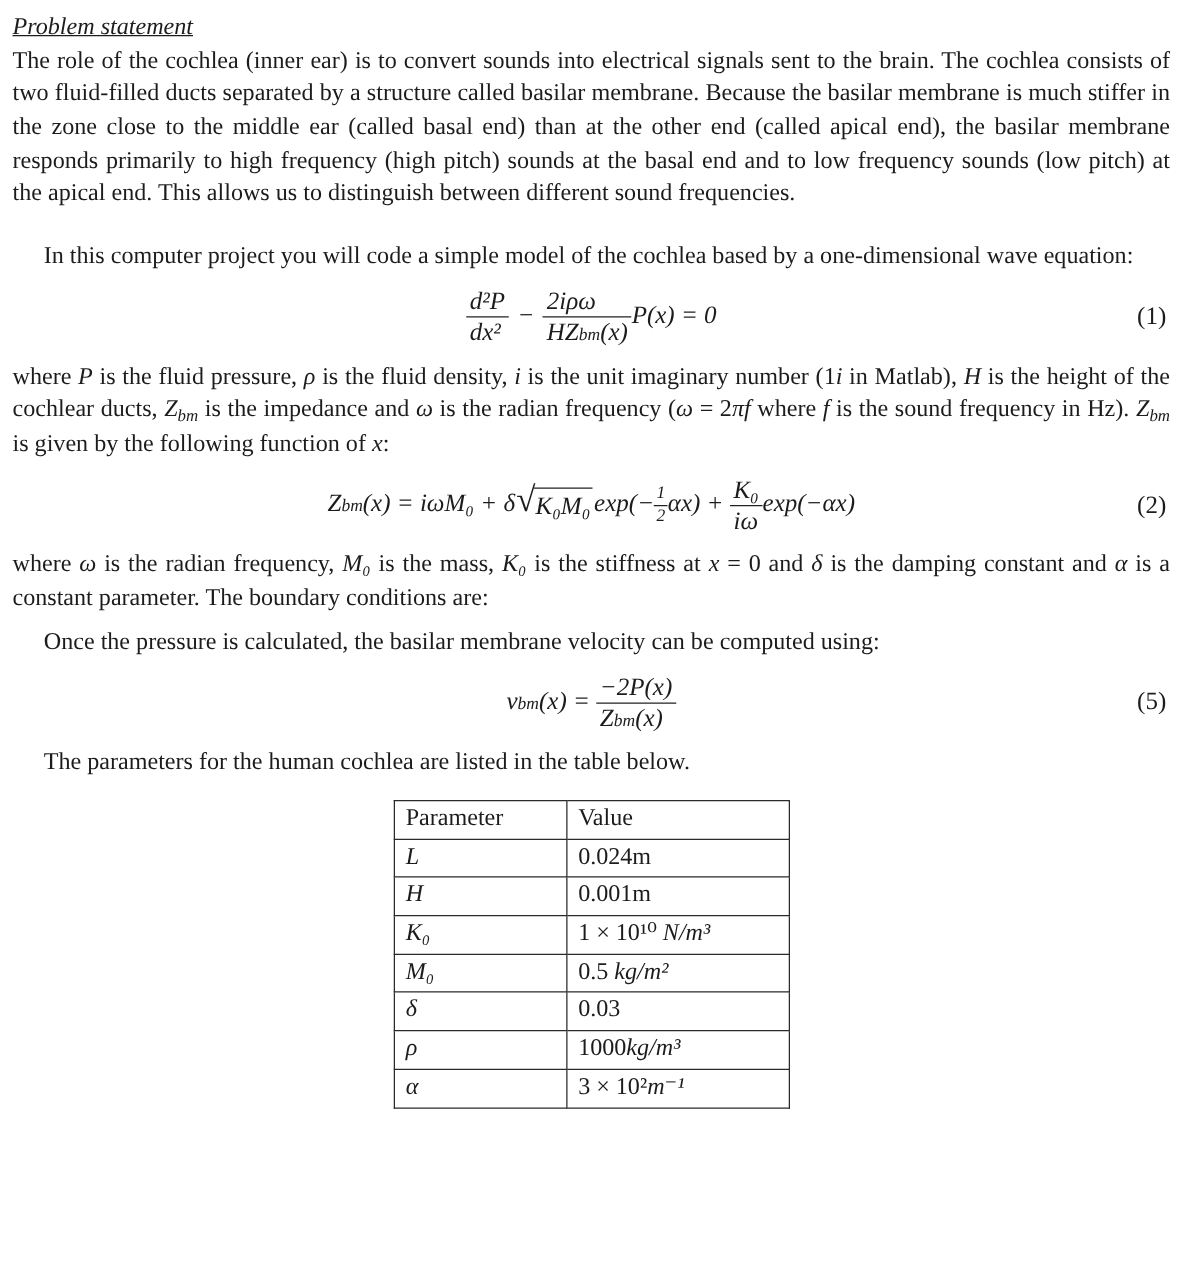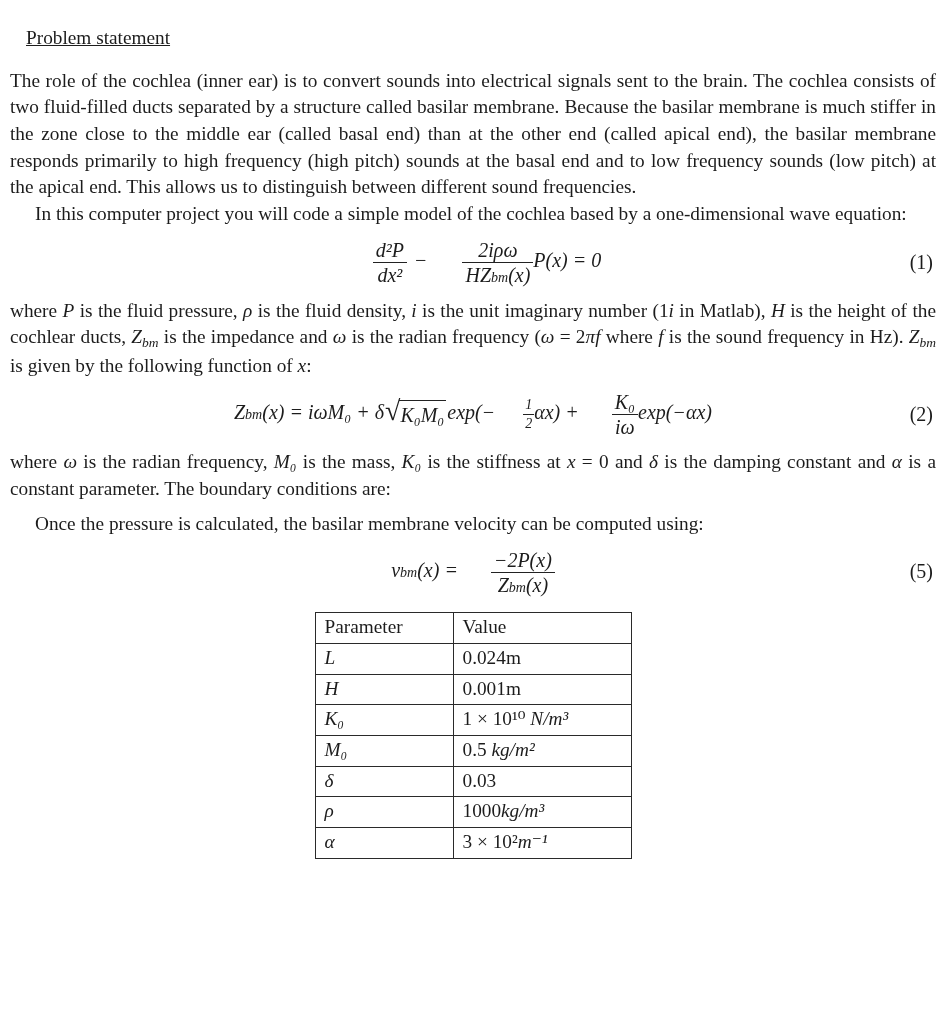--- a/index.html
+++ b/index.html
@@ -2,35 +2,35 @@
 <html><head>
 <meta charset="utf-8">
 <style>
   html, body { margin: 0; padding: 0; background: #ffffff; }
   body {
     width: 949px; height: 1024px; overflow: hidden;
     font-family: "Liberation Serif", "DejaVu Serif", serif;
     font-size: 19.3px; line-height: 1.383; color: #1c1c1c;
   }
   .page { box-sizing: border-box; width: 949px; padding: 9px 13px 0 10px; }
-  .title { margin: 16px; text-decoration: underline; }
+  .title { margin: 0; text-decoration: underline; font-style: italic; }
   p.para { margin: 0; text-align: justify; }
-  p.indent { text-indent: 25px; }
+  p.indent { text-indent: 25px; margin-top: 23px; }
 
   
   .sg-r { font-style: normal; }
   .sg-i { font-style: italic; }
   .sg-s { font-style: italic; font-size: 0.70em; vertical-align: -0.3em; }
 
   
   .eq-row { position: relative; text-align: center; margin: 11px 0; font-size: 20px; }
   .eq-row.tight { margin: 4px 0; }
   .math { font-style: italic; }
   .eq-num { position: absolute; right: 3px; top: 50%; transform: translateY(-50%); font-style: normal; }
-  .frac { display: inline-block; text-align: center; vertical-align: middle; margin-left: 28px; }
+  .frac { display: inline-block; text-align: left; vertical-align: middle; }
   .fn { display: block; line-height: 1.12; padding: 0 3px 1px; }
   .fd { display: block; line-height: 1.12; border-top: 1.3px solid #222; padding: 1px 3px 0; }
   .small-frac { font-size: 0.70em; vertical-align: middle; }
   .small-frac .fn { padding: 0 2px 1px; }
   .small-frac .fd { padding: 1px 2px 0; }
   .op { margin: 0 7px; }
   .mathsub { font-size: 0.70em; font-style: italic; }
   .sqrt { display: inline-flex; vertical-align: middle; align-items: flex-start; margin: 0 1px; }
   .sqrt-sign { font-size: 1.4em; line-height: 1; font-style: normal; transform: translateY(-3px); margin-right: -1px; }
   .sqrt-bar { border-top: 1.4px solid #222; padding: 1px 2px 0 1px; font-family: Liberation Serif, serif; }
@@ -74,20 +74,21 @@
 
 
 
   <p class="para indent" style="margin-top: 8px;"><span class="sg-r">Once the pressure is calculated, the basilar membrane velocity can be computed using:</span></p>
 
   <div class="eq-row">
     <span class="math"><span>v</span><span class="mathsub">bm</span><span>(x) = </span><span class="frac"><span class="fn">−2P(x)</span><span class="fd"><span>Z</span><span class="mathsub">bm</span><span>(x)</span></span></span></span>
     <span class="eq-num">(5)</span>
   </div>
 
+  <p class="para indent" style="margin-top: 6px;"><span class="sg-r">The parameters for the human cochlea are listed in the table below.</span></p>
 
   <table class="param-table">
     <thead>
       <tr>
         <th>Parameter</th>
         <th>Value</th>
       </tr>
     </thead>
     <tbody>
       <tr>

